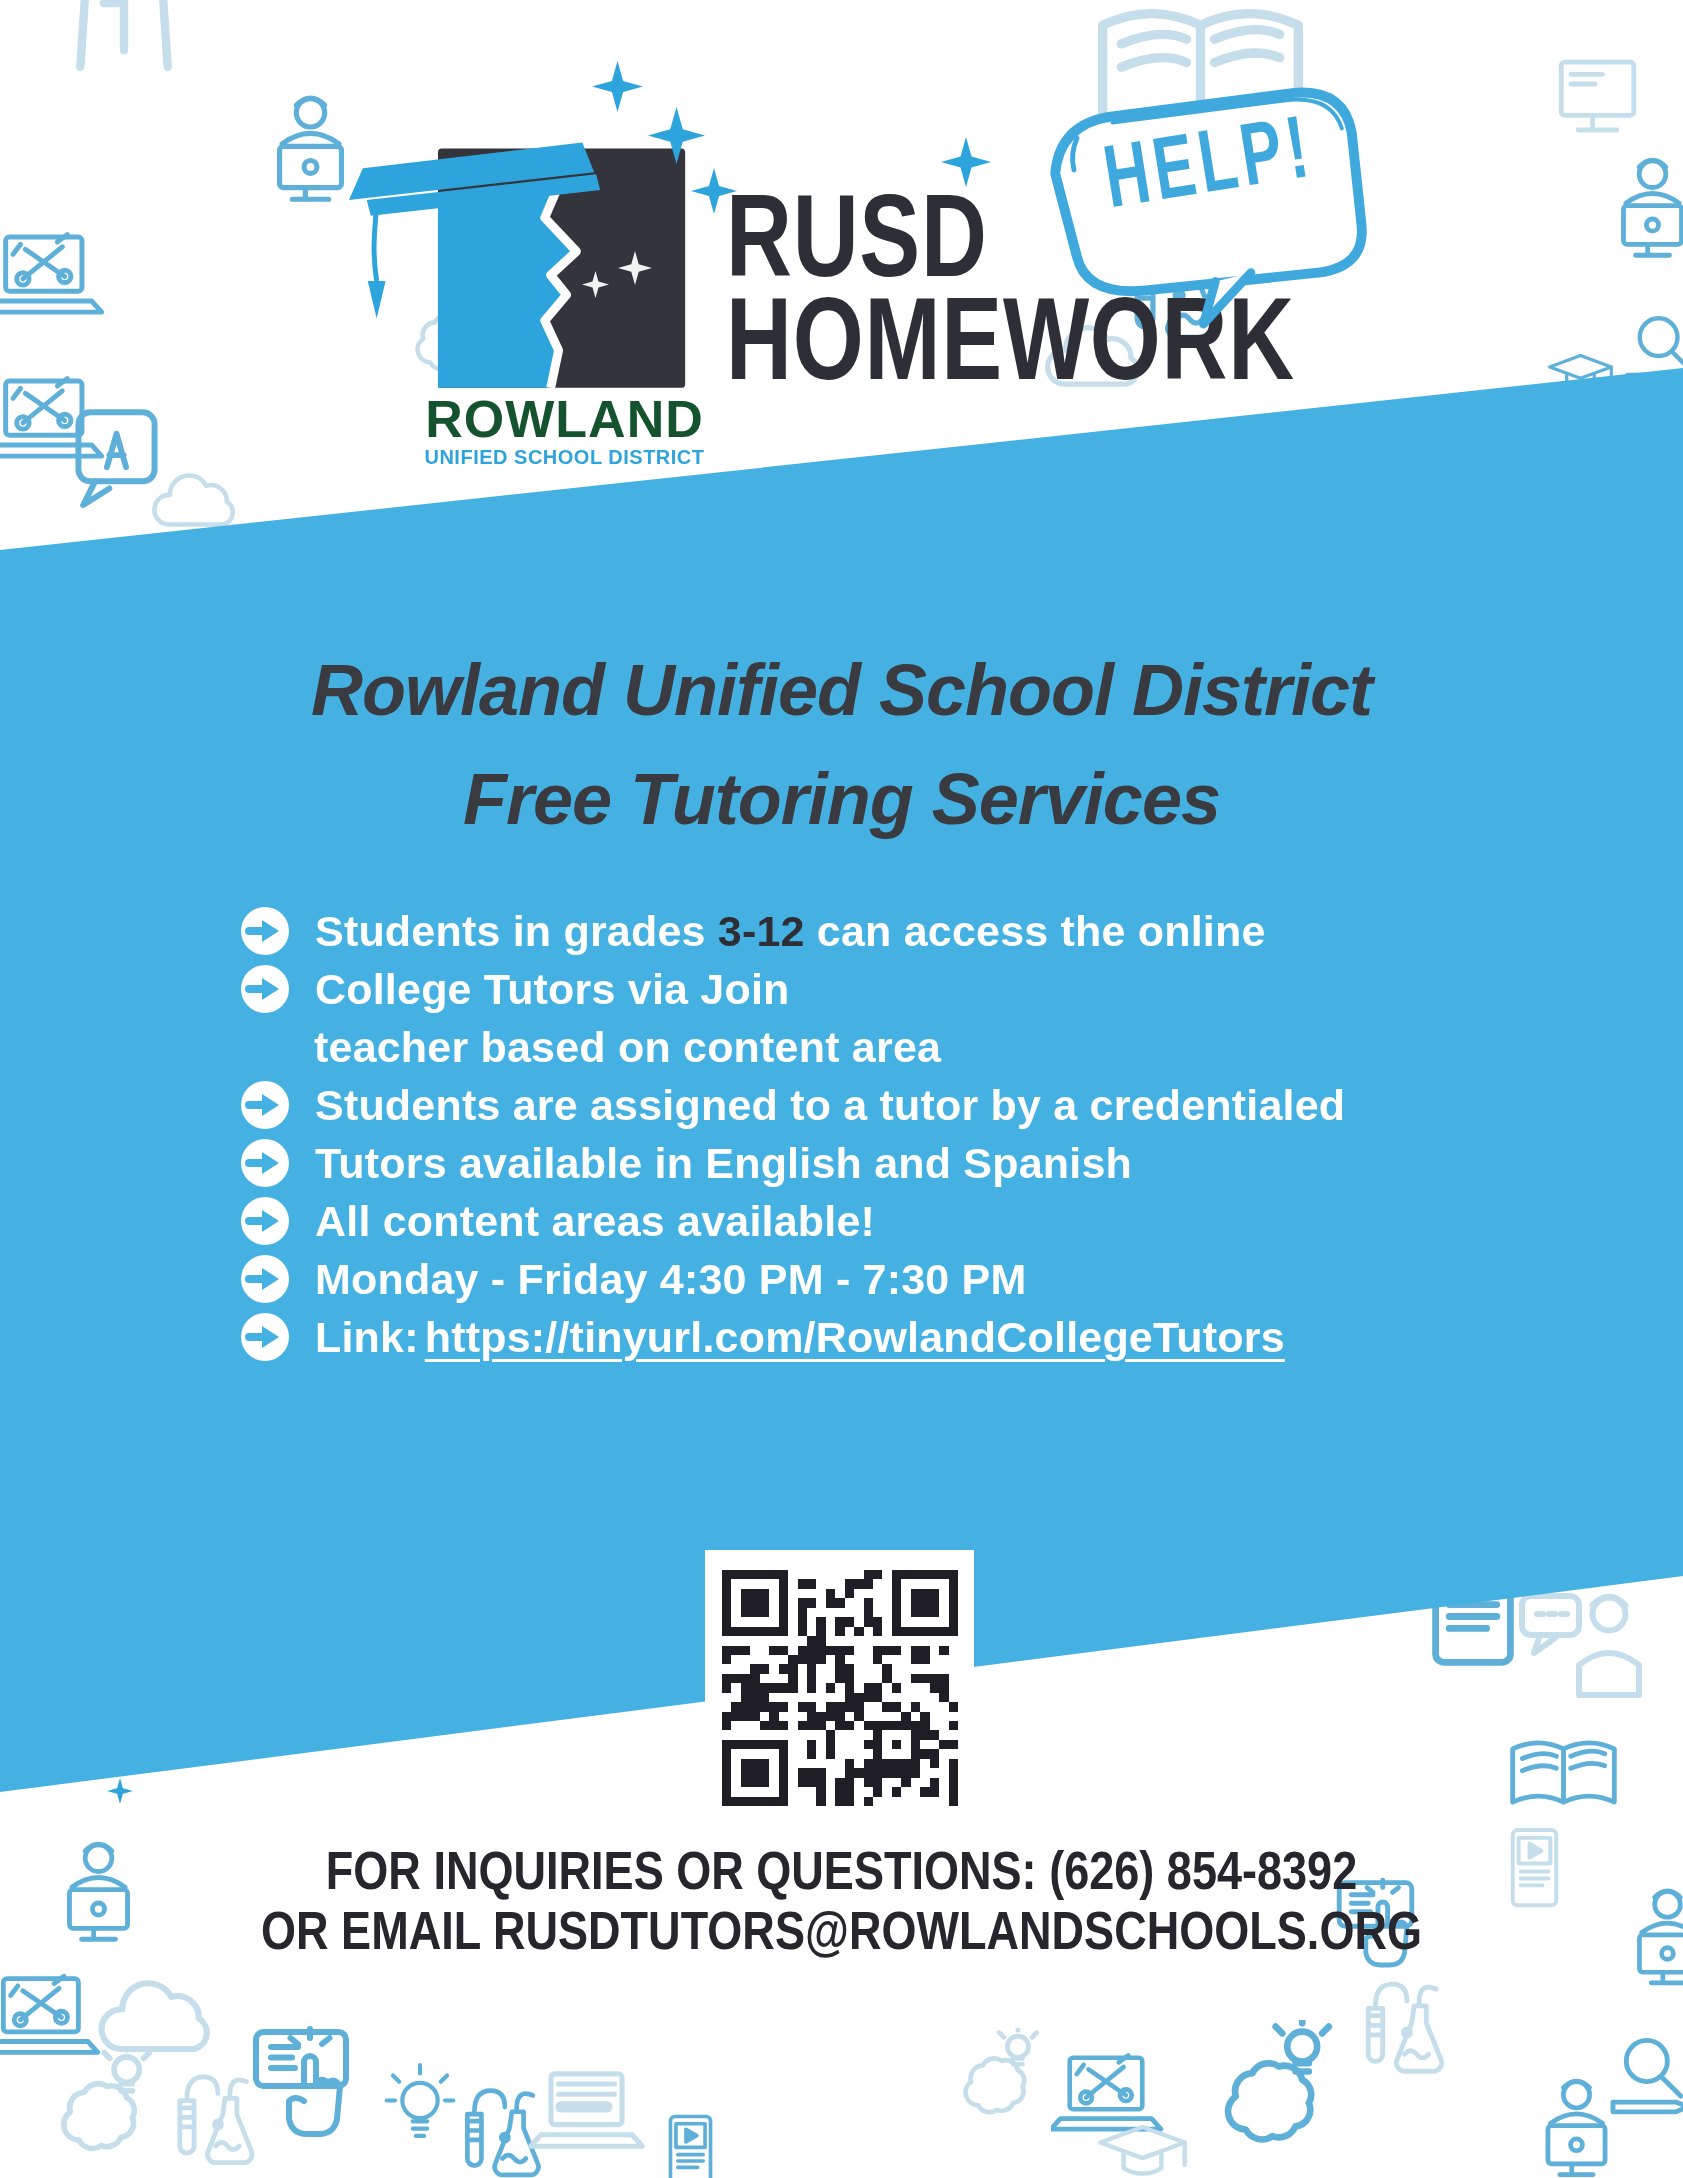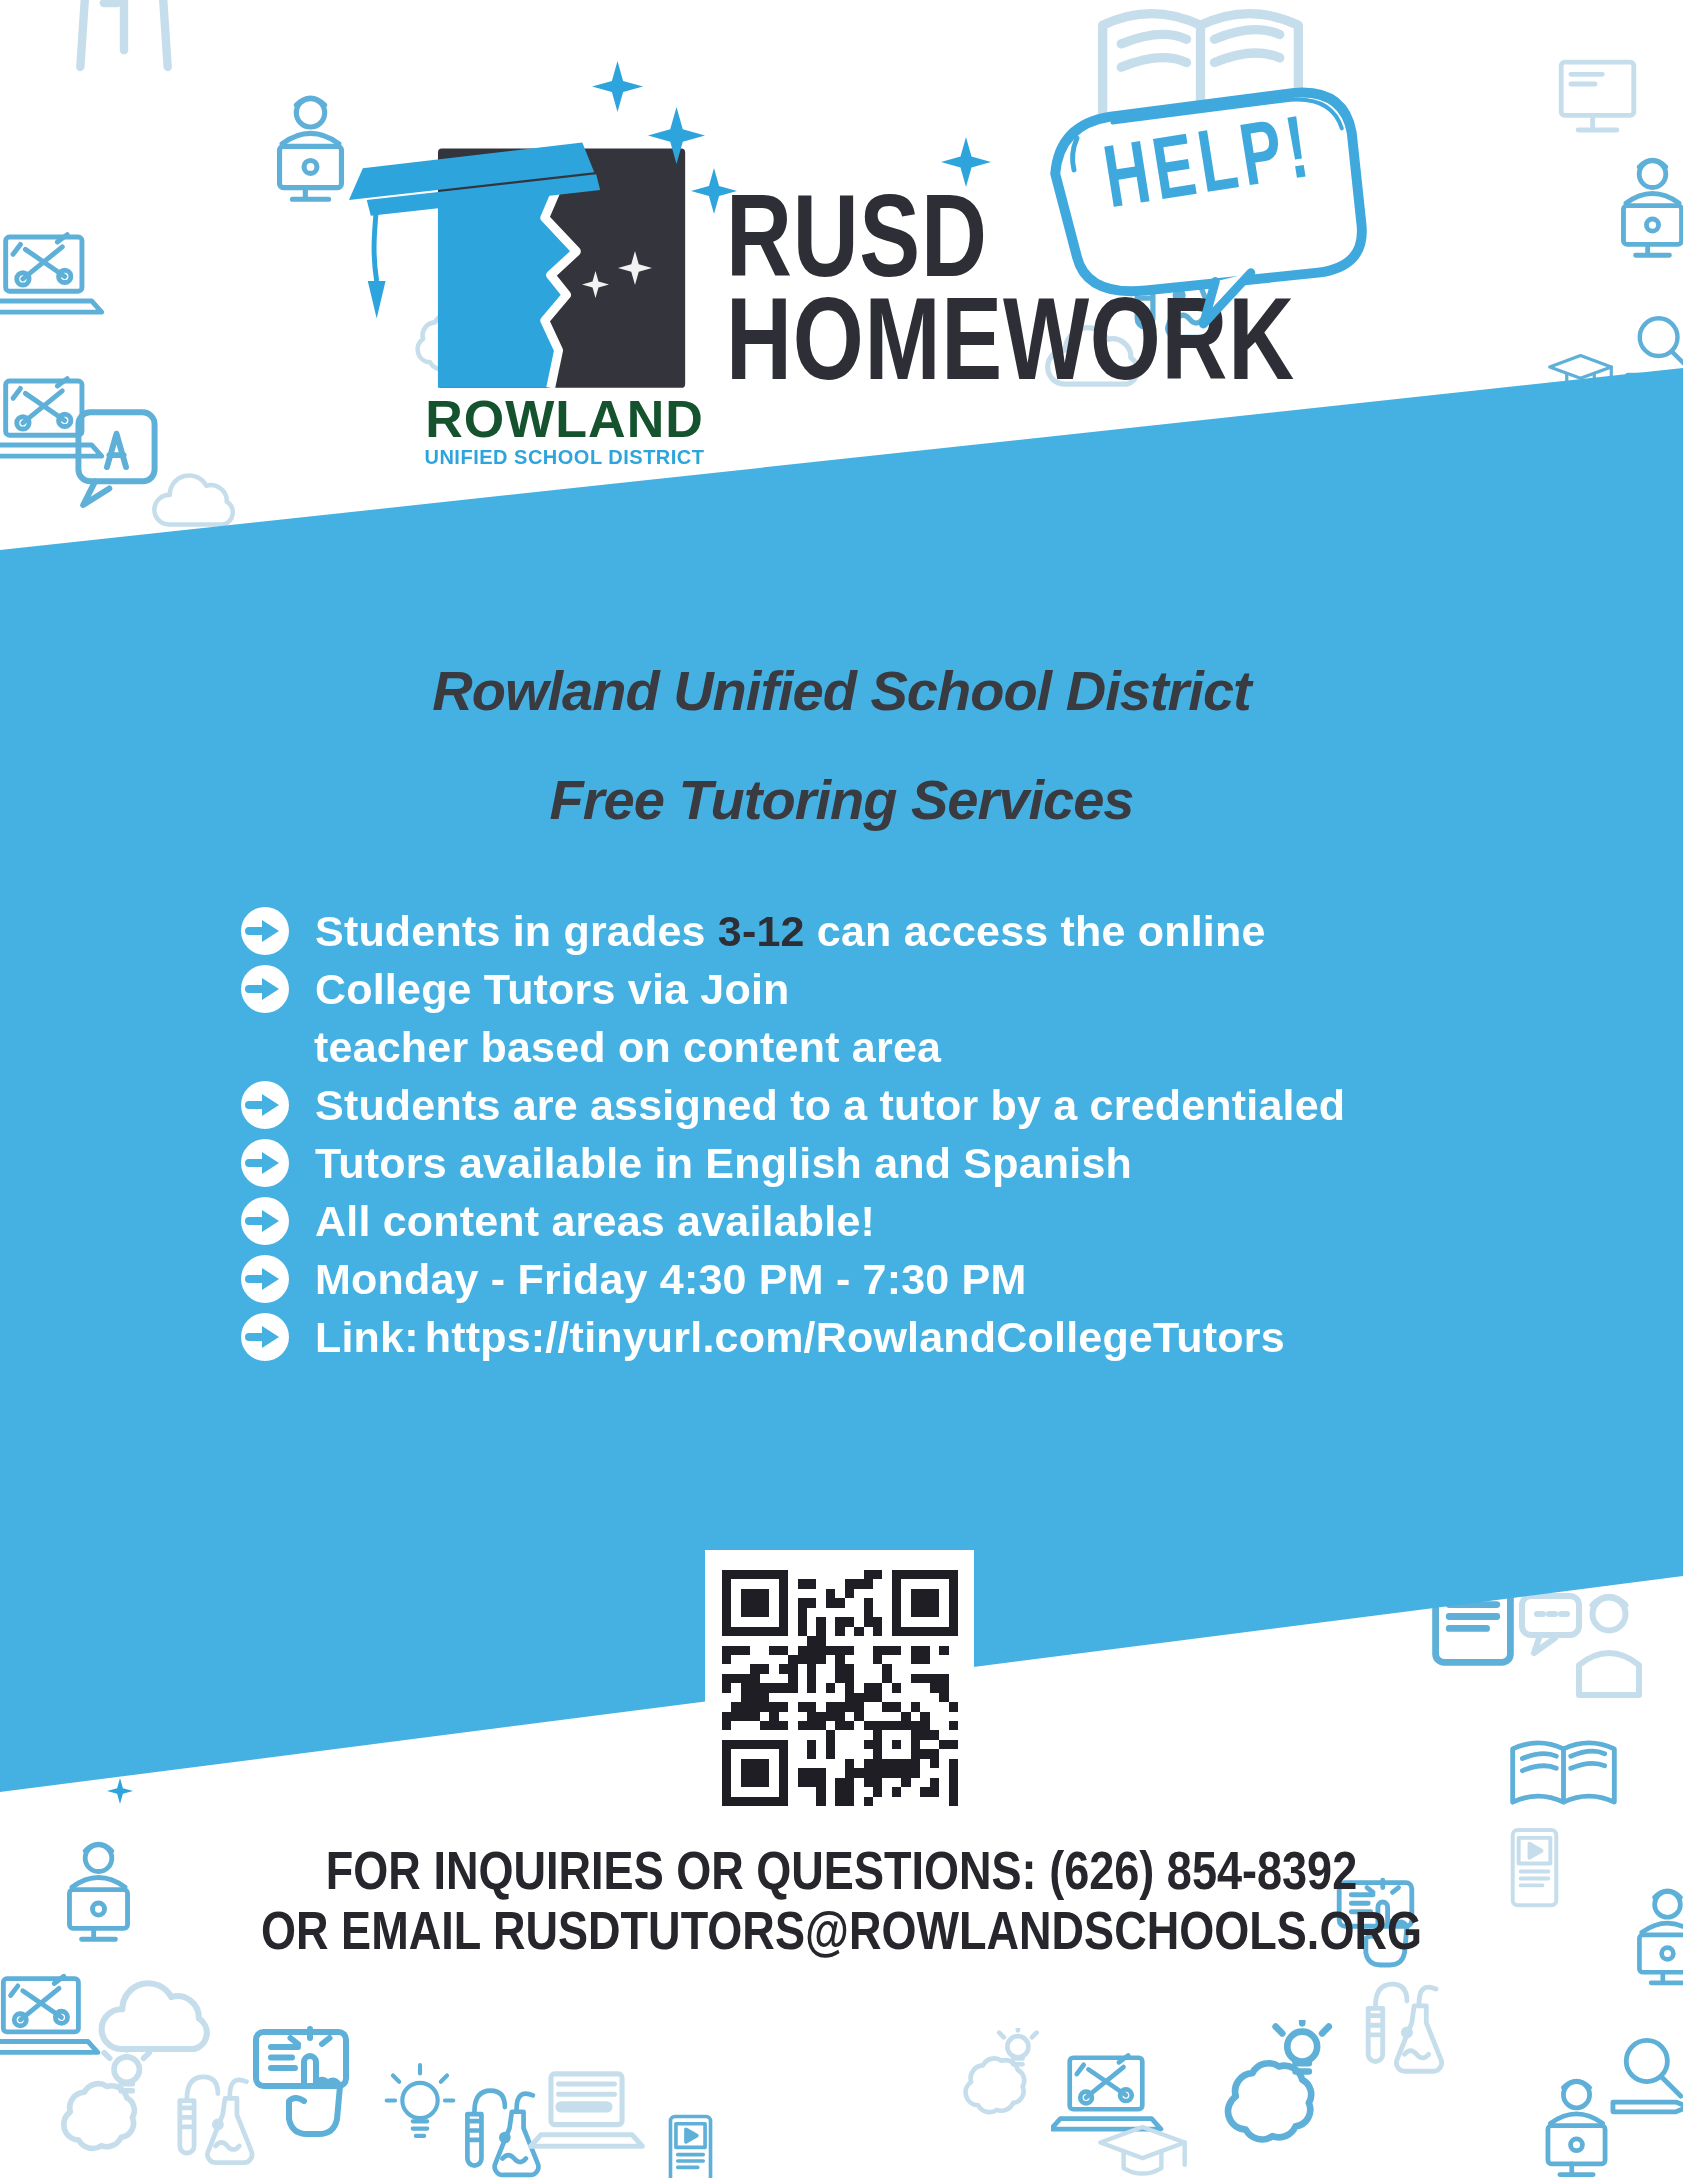--- a/index.html
+++ b/index.html
@@ -24,31 +24,31 @@
             transform-origin:left top;white-space:nowrap;}
   .star{position:absolute;z-index:4;}
   .star svg{display:block;width:100%;height:100%;}
   
   .bubble{position:absolute;left:1025px;top:77px;width:347px;height:252px;z-index:3;}
   .bubble-text{position:absolute;left:1097px;top:127px;z-index:4;color:#3fa9de;font-weight:bold;
                font-size:75px;letter-spacing:6px;transform:rotate(-9deg) scale(0.82,1.18);
                transform-origin:left top;white-space:nowrap;}
   
   .heading{position:absolute;left:0;top:636px;width:1683px;z-index:3;text-align:center;
-           color:#3a3a41;font-weight:bold;font-style:italic;font-size:56px;line-height:109px;
+           color:#3a3a41;font-weight:bold;font-style:italic;font-size:72px;line-height:109px;
            letter-spacing:-1px;}
   .bullets{position:absolute;left:241px;top:907px;width:1267px;z-index:3;}
   .brow{display:flex;align-items:flex-start;margin-bottom:10px;}
   .brow .arrow{flex:0 0 48px;width:48px;height:48px;margin-right:26px;}
   .btxt{font-size:43px;font-weight:bold;color:#ffffff;line-height:48px;letter-spacing:0.2px;
         white-space:nowrap;}
   .btxt .hl{color:#2e2e36;}
   .cont{padding-left:73px;}
   .linklbl{margin-right:6px;}
-  .blink{color:#ffffff;text-decoration-thickness:3px;text-underline-offset:7px;}
+  .blink{color:#ffffff;text-decoration:underline;text-decoration-thickness:3px;text-underline-offset:7px;}
   
   .qr{position:absolute;left:705px;top:1550px;width:269px;height:275px;background:#ffffff;
       z-index:3;display:flex;align-items:center;justify-content:center;}
   .qr svg{width:236px;height:236px;}
   
   .footer{position:absolute;left:0;top:1841px;width:1683px;z-index:3;text-align:center;
           color:#26262c;font-weight:bold;font-size:53px;line-height:60px;letter-spacing:0px;
           transform:scaleX(0.85);transform-origin:center top;white-space:nowrap;}
 </style>
 </head>

